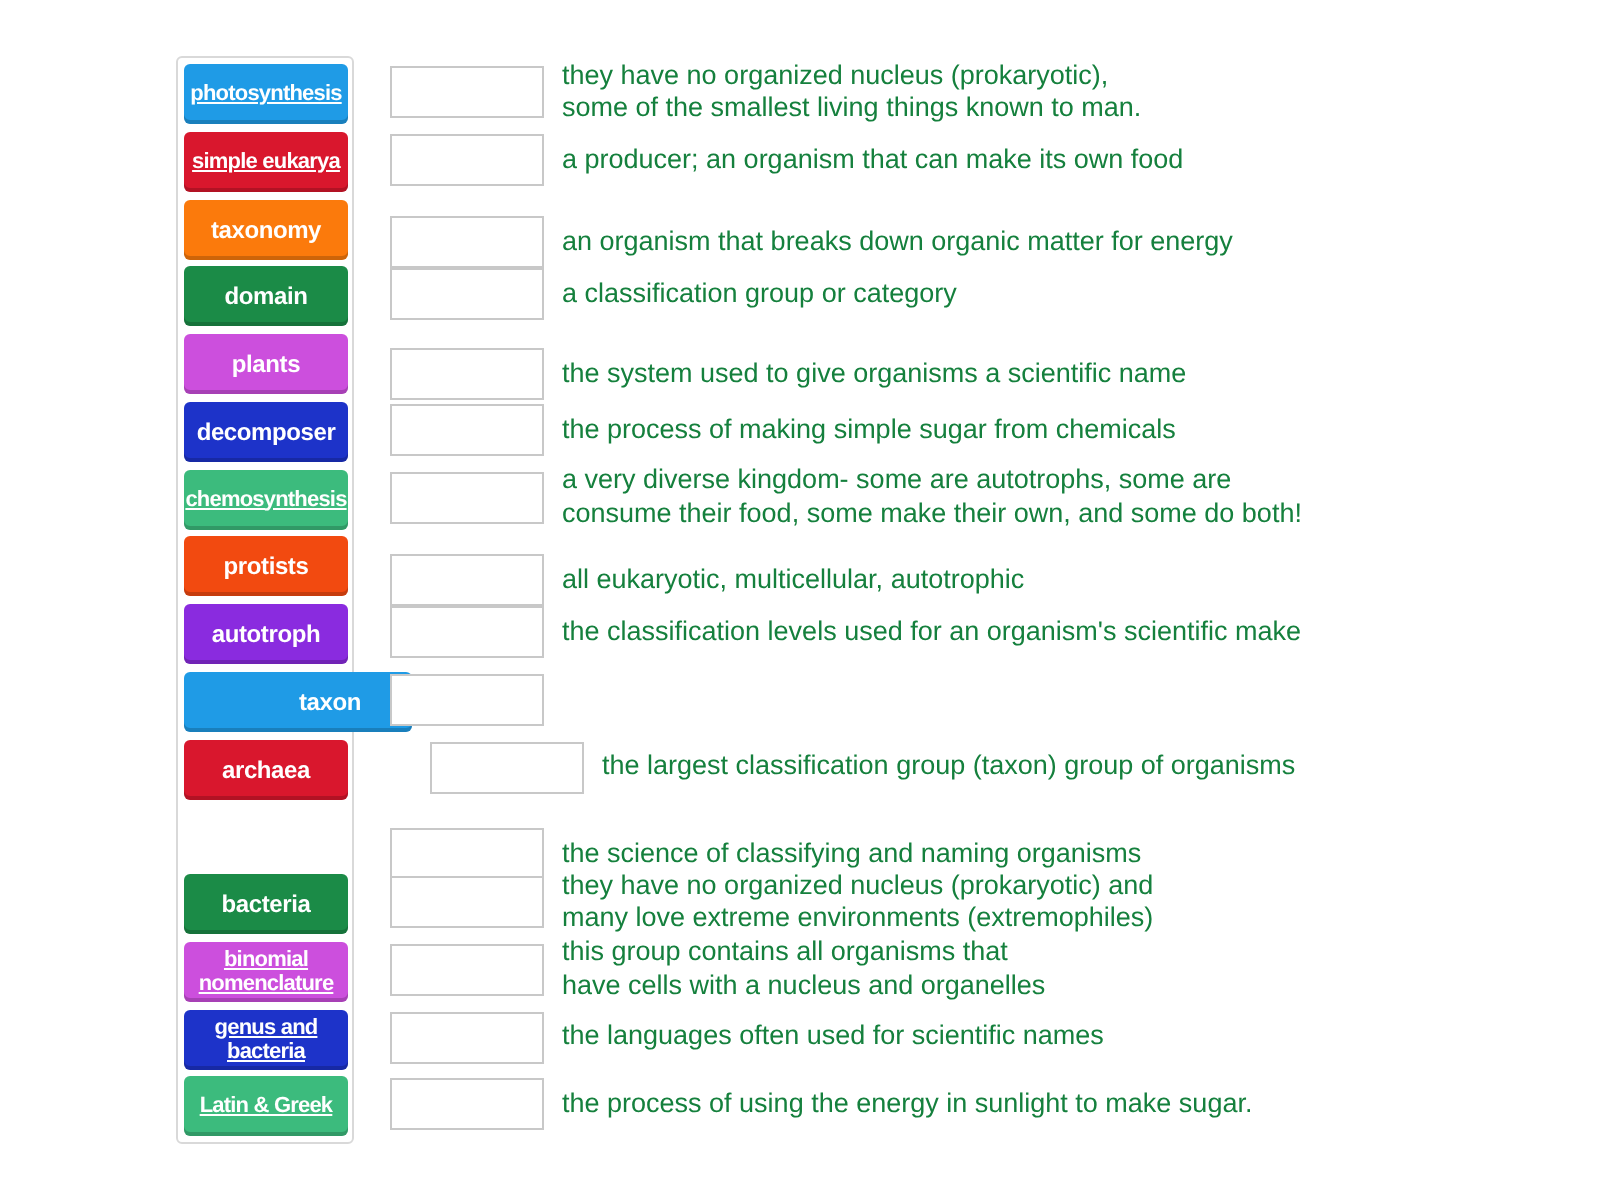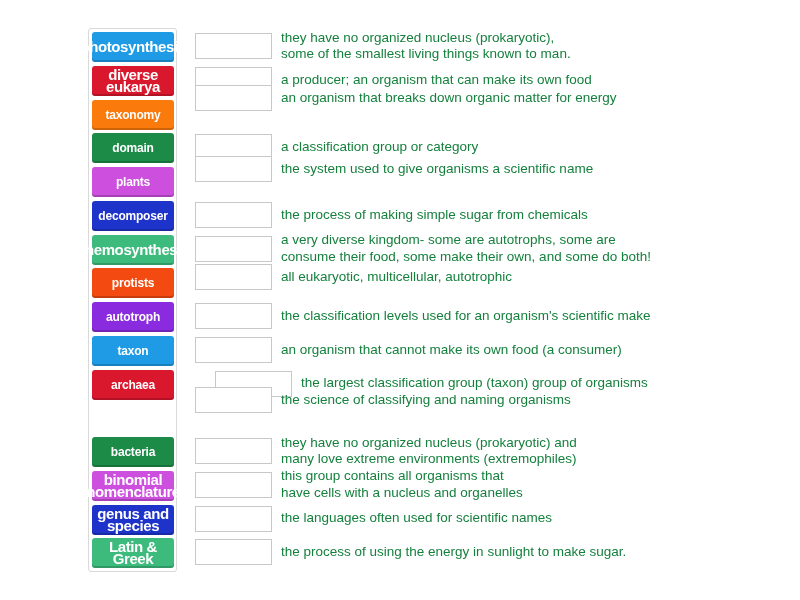--- a/index.html
+++ b/index.html
@@ -5,96 +5,95 @@
   html, body { margin:0; padding:0; background:#ffffff; }
   body { width:800px; height:600px; position:relative; overflow:hidden;
          font-family:"DejaVu Sans","Liberation Sans",sans-serif; }
   .tiles-panel { position:absolute; left:88px; top:28px; width:89px; height:544px;
     border:1px solid #d9d9d9; border-radius:3px; box-sizing:border-box; background:#fff; }
   .tile { position:absolute; left:3px; width:82px; height:30px; border-radius:3px;
     color:#ffffff; font-size:12px; font-weight:bold; line-height:12px;
     display:flex; align-items:center; justify-content:center; text-align:center;
     box-shadow: inset 0 -2px 0 rgba(0,0,0,0.18); cursor:grab; letter-spacing:-0.2px;
     font-family:"Liberation Sans","DejaVu Sans",sans-serif; }
-  .tile.small { font-size:15px; letter-spacing:-0.4px; }
+  .tile.small { font-size:11px; letter-spacing:-0.4px;text-decoration:underline; }
   .row { position:absolute; left:195px; height:30px; width:560px; }
   .dropzone { position:absolute; left:0; top:2px; width:77px; height:26px;
     border:1px solid #c8c8c8; box-sizing:border-box; background:#fff; cursor:pointer; }
   .desc { position:absolute; left:86px; top:0; height:30px; width:480px;
     display:flex; align-items:center; color:#15803d; font-size:13.5px; line-height:16.5px;
     white-space:pre-line; font-family:"Liberation Sans","DejaVu Sans",sans-serif; }
 </style>
 </head>
 <body>
 
 <div class="tiles-panel" id="tiles">
     <div class="tile small" style="top: 3px; background: linear-gradient(rgb(31, 155, 230), rgb(31, 155, 230));">photosynthesis</div>
-    <div class="tile small" style="top: 36.75px; background: linear-gradient(rgb(217, 23, 45), rgb(217, 23, 45));">diverse eukarya</div>
+    <div class="tile small" style="top: 36.75px; background: linear-gradient(rgb(217, 23, 45), rgb(217, 23, 45));">simple eukarya</div>
     <div class="tile" style="top: 70.5px; background: linear-gradient(rgb(251, 122, 12), rgb(251, 122, 12));">taxonomy</div>
     <div class="tile" style="top: 104.25px; background: linear-gradient(rgb(27, 139, 71), rgb(27, 139, 71));">domain</div>
     <div class="tile" style="top: 138px; background: linear-gradient(rgb(204, 79, 221), rgb(204, 79, 221));">plants</div>
     <div class="tile" style="top: 171.75px; background: linear-gradient(rgb(29, 51, 201), rgb(29, 51, 201));">decomposer</div>
     <div class="tile small" style="top: 205.5px; background: linear-gradient(rgb(60, 187, 125), rgb(60, 187, 125));">chemosynthesis</div>
     <div class="tile" style="top: 239.25px; background: linear-gradient(rgb(242, 74, 16), rgb(242, 74, 16));">protists</div>
     <div class="tile" style="top: 273px; background: linear-gradient(rgb(138, 43, 223), rgb(138, 43, 223));">autotroph</div>
-    <div class="tile" style="top: 306.75px; background: linear-gradient(rgb(31, 155, 230), rgb(31, 155, 230));">taxon</div>
+    <div class="tile" style="top: 306.75px; background: linear-gradient(rgb(31, 155, 230), rgb(31, 155, 230)); padding-left: 32px;">taxon</div>
     <div class="tile" style="top: 340.5px; background: linear-gradient(rgb(217, 23, 45), rgb(217, 23, 45));">archaea</div>
     <div class="tile" style="top: 408px; background: linear-gradient(rgb(27, 139, 71), rgb(27, 139, 71));">bacteria</div>
     <div class="tile small" style="top: 441.75px; background: linear-gradient(rgb(204, 79, 221), rgb(204, 79, 221));">binomial nomenclature</div>
-    <div class="tile small" style="top: 475.5px; background: linear-gradient(rgb(29, 51, 201), rgb(29, 51, 201));">genus and species</div>
+    <div class="tile small" style="top: 475.5px; background: linear-gradient(rgb(29, 51, 201), rgb(29, 51, 201));">genus and bacteria</div>
     <div class="tile small" style="top: 509.25px; background: linear-gradient(rgb(60, 187, 125), rgb(60, 187, 125));">Latin &amp; Greek</div>
   </div>
 <div id="rows">
     <div class="row" style="top: 31px;">
       <div class="dropzone"></div>
       <div class="desc">they have no organized nucleus (prokaryotic),
 some of the smallest living things known to man.</div>
     </div>
     <div class="row" style="top: 64.75px;">
       <div class="dropzone"></div>
       <div class="desc">a producer; an organism that can make its own food</div>
     </div>
-    <div class="row" style="top: 83px;">
+    <div class="row" style="top: 106px;">
       <div class="dropzone"></div>
       <div class="desc">an organism that breaks down organic matter for energy</div>
     </div>
     <div class="row" style="top: 132.25px;">
       <div class="dropzone"></div>
       <div class="desc">a classification group or category</div>
     </div>
-    <div class="row" style="top: 154px;">
+    <div class="row" style="top: 172px;">
       <div class="dropzone"></div>
       <div class="desc">the system used to give organisms a scientific name</div>
     </div>
     <div class="row" style="top: 199.75px;">
       <div class="dropzone"></div>
       <div class="desc">the process of making simple sugar from chemicals</div>
     </div>
     <div class="row" style="top: 233.5px;">
       <div class="dropzone"></div>
       <div class="desc">a very diverse kingdom- some are autotrophs, some are
 consume their food, some make their own, and some do both!</div>
     </div>
-    <div class="row" style="top: 262px; padding-left: 22px;">
+    <div class="row" style="top: 275px; padding-left: 22px;">
       <div class="dropzone"></div>
       <div class="desc">all eukaryotic, multicellular, autotrophic</div>
     </div>
     <div class="row" style="top: 301px;">
       <div class="dropzone"></div>
       <div class="desc">the classification levels used for an organism's scientific make</div>
     </div>
     <div class="row" style="top: 334.75px;">
       <div class="dropzone"></div>
-      <div class="desc">an organism that cannot make its own food (a consumer)</div>
     </div>
     <div class="row" style="top: 368.5px; margin-left: 20px;">
       <div class="dropzone"></div>
       <div class="desc">the largest classification group (taxon) group of organisms</div>
     </div>
-    <div class="row" style="top: 385px;">
+    <div class="row" style="top: 412px;">
       <div class="dropzone"></div>
       <div class="desc">the science of classifying and naming organisms</div>
     </div>
     <div class="row" style="top: 436px;">
       <div class="dropzone"></div>
       <div class="desc">they have no organized nucleus (prokaryotic) and
 many love extreme environments (extremophiles)</div>
     </div>
     <div class="row" style="top: 469.75px; padding-left: 10px;">
       <div class="dropzone"></div>

